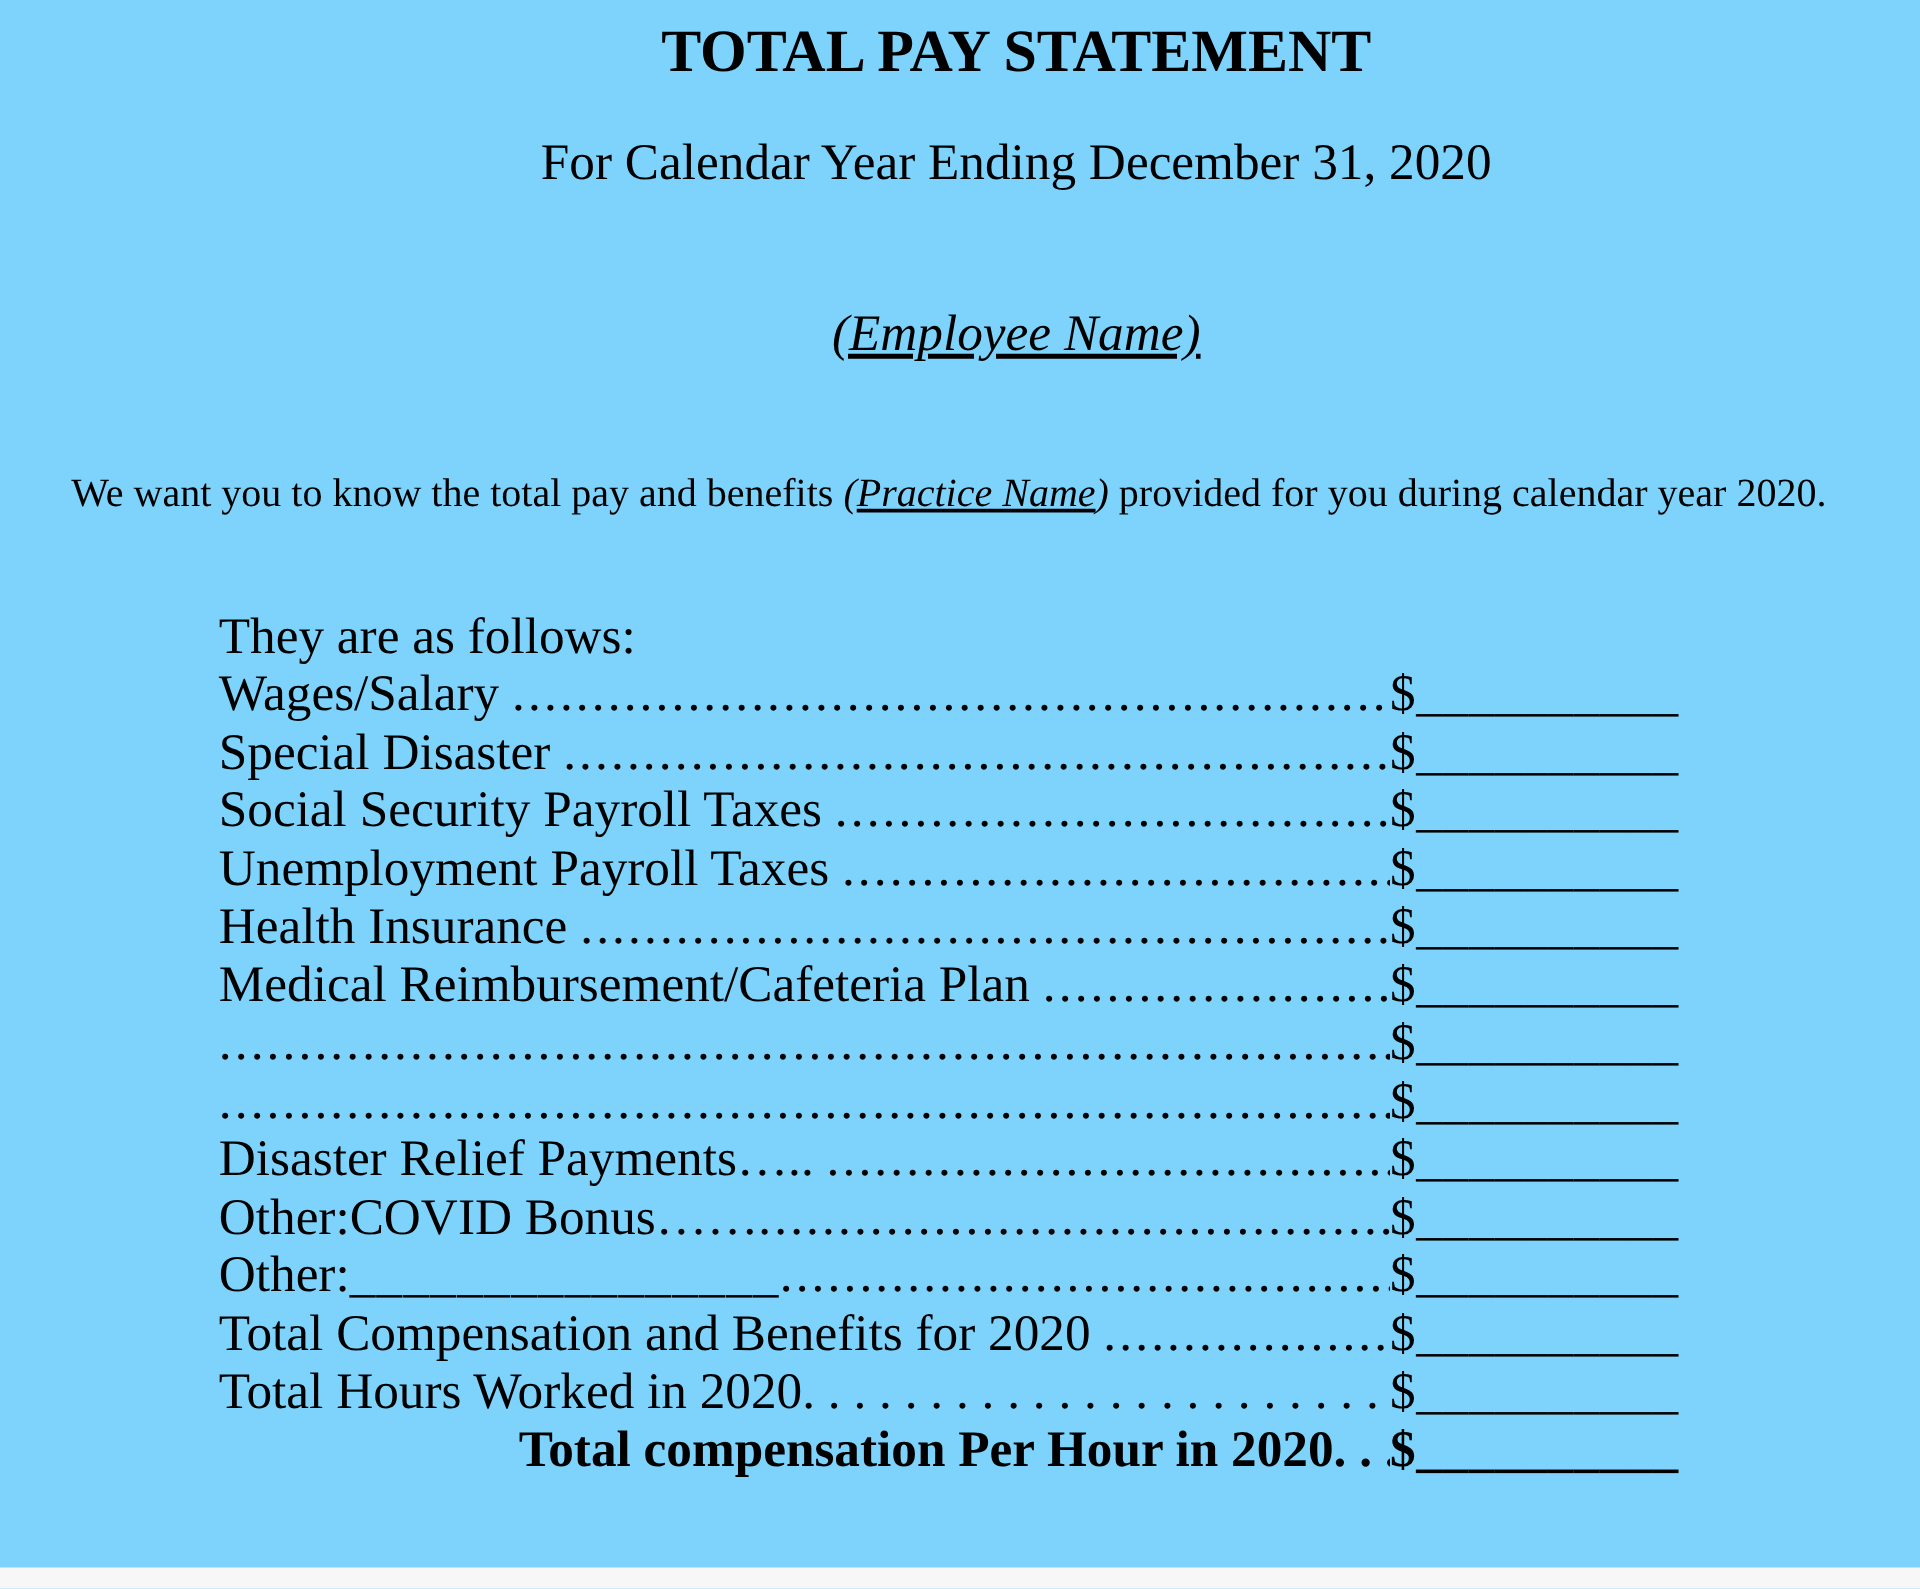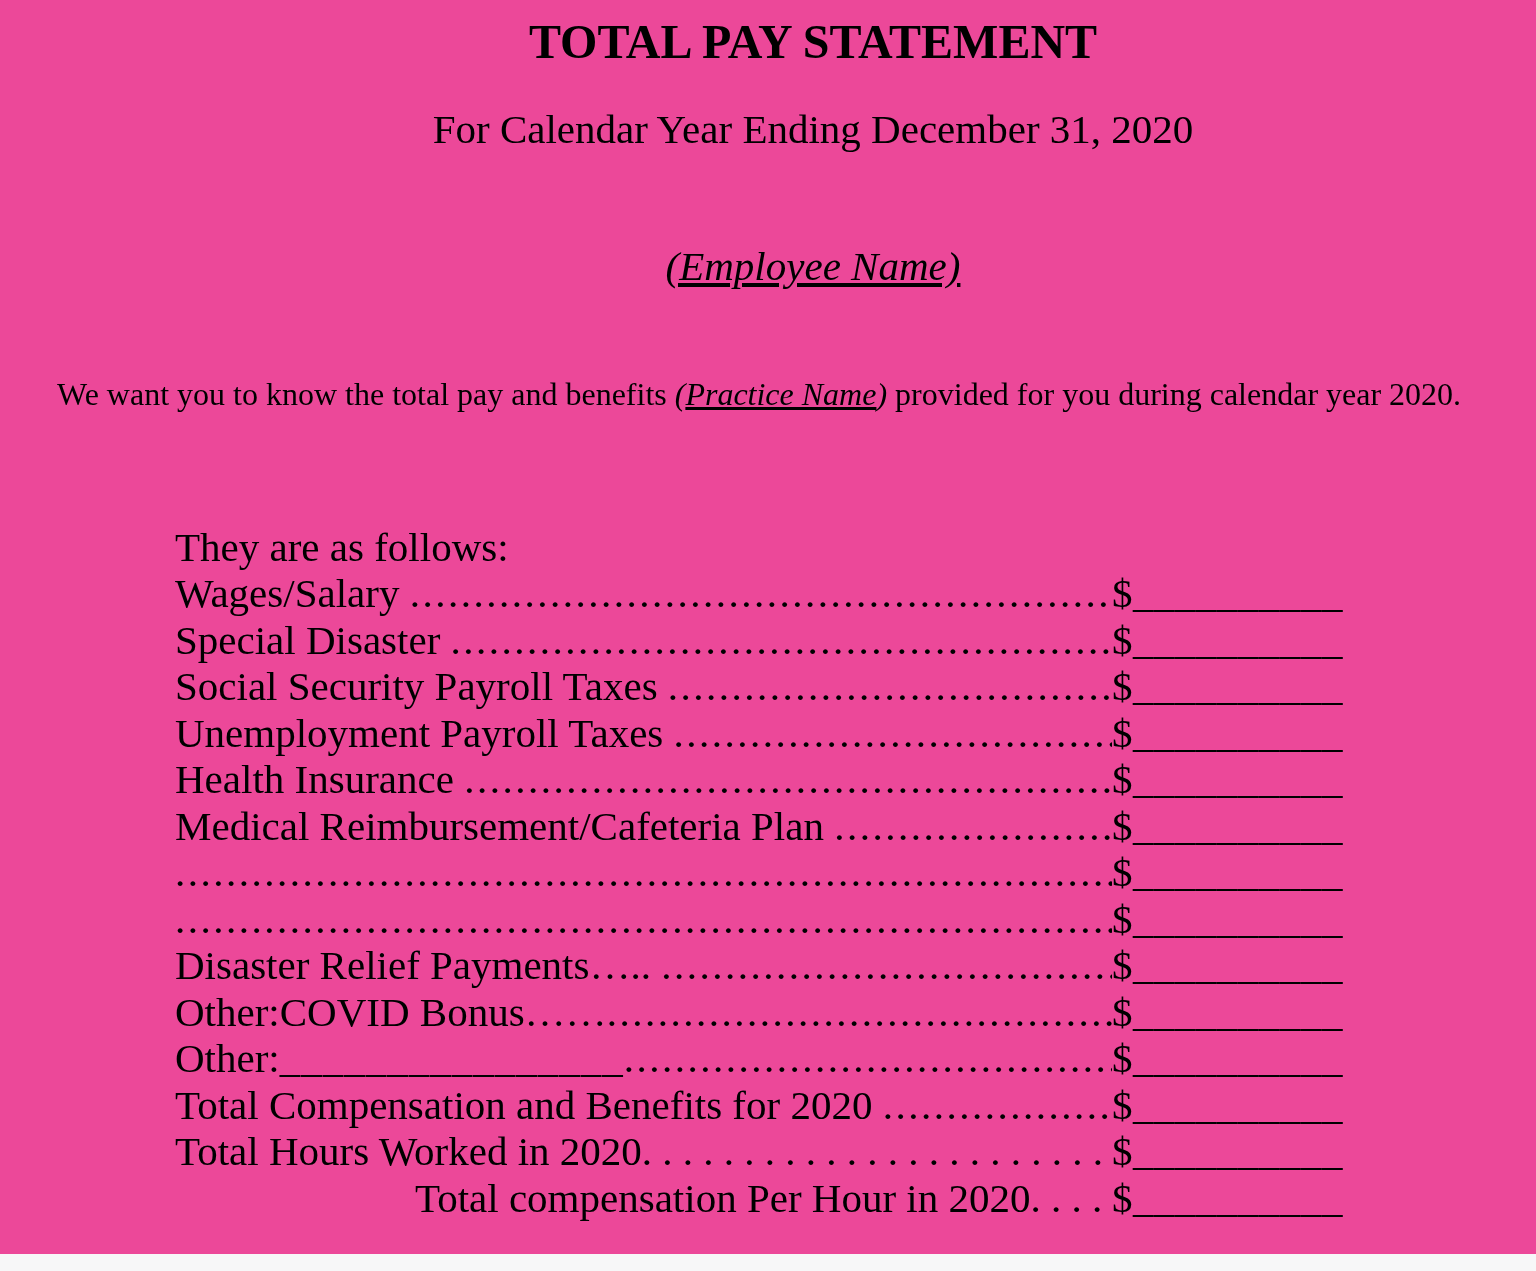--- a/index.html
+++ b/index.html
@@ -1,20 +1,20 @@
 <!DOCTYPE html>
 <html><head>
 <meta charset="utf-8">
 <style>
   html,body{margin:0;padding:0;background:#ffffff;}
   .page{
     position:relative;
     width:1536px;
     height:1271px;
-    background:#ec4899;
+    background:#7dd3fc;
     color:#000000;
     font-family:"Liberation Serif","DejaVu Serif",serif;
     overflow:hidden;
   }
   .doc-title{
     margin:0;
     padding-top:16px;
     text-align:center;
     position:relative;
     left:45px;
@@ -43,36 +43,36 @@
   .intro{
     margin:82px 40px 0 57px;
     width:1445px;
     font-size:32px;
     line-height:47px;
   }
   .intro .it{font-style:italic;}
   .intro .u{text-decoration:underline;}
   .pay-list{
     margin-left:175px;
-    margin-top:106px;
+    margin-top:67px;
     width:1168px;
     font-size:41px;
   }
   .list-header{
     height:46.5px;
     line-height:46.5px;
     white-space:pre;
   }
   .pay-row{
     display:flex;
     align-items:flex-start;
     height:46.5px;
     line-height:46.5px;
   }
-  .pay-row.indent{margin-left:240px;}
+  .pay-row.indent{margin-left:240px;font-weight:bold;}
   .row-label{white-space:pre;flex:0 0 auto;}
   .row-blank{white-space:pre;flex:0 0 auto;letter-spacing:1px;}
   .row-leader{
     flex:1 1 auto;
     min-width:0;
     overflow:hidden;
     white-space:nowrap;
   }
   .row-leader.fine{letter-spacing:2.5px;padding-right:12px;}
   .row-leader.wide{letter-spacing:0;padding-right:0;}

